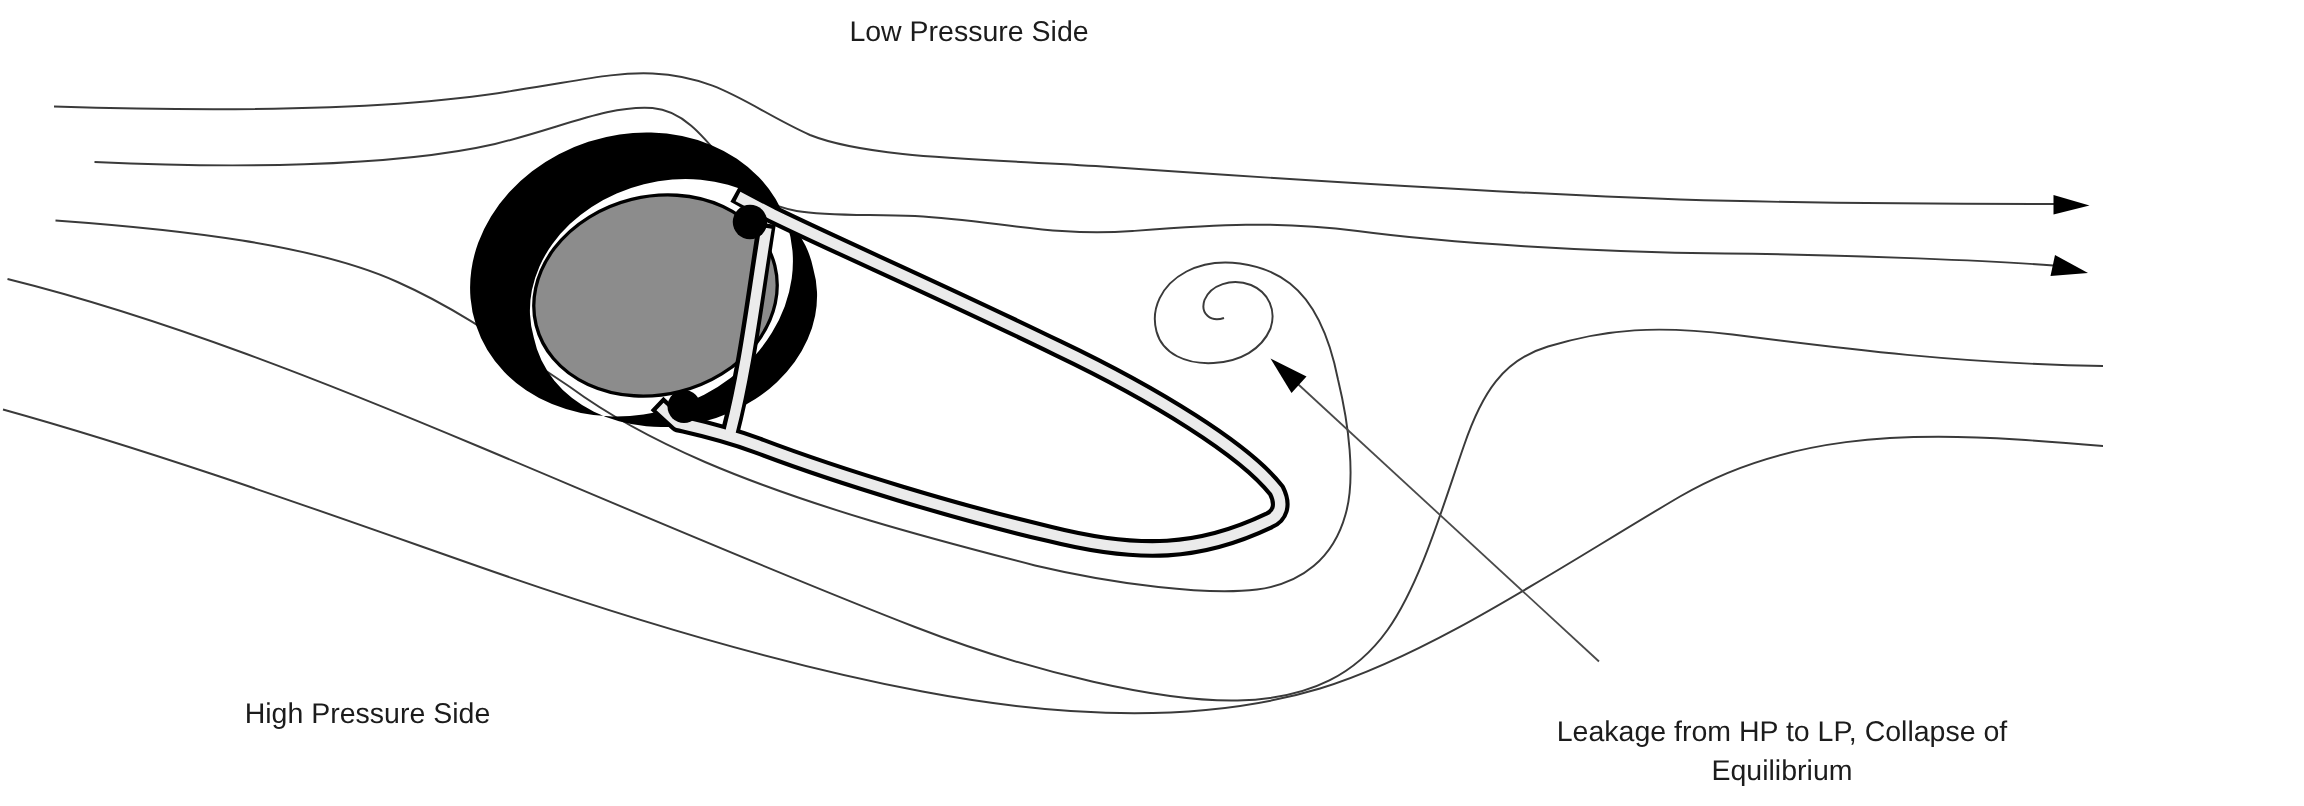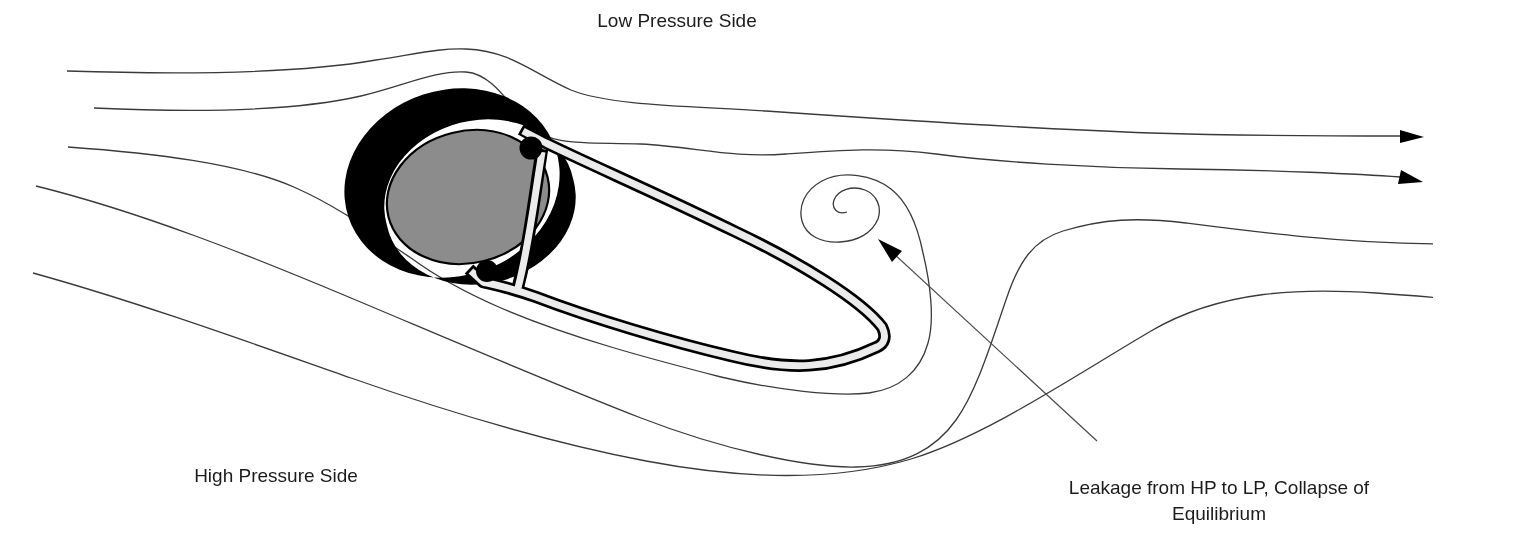--- a/index.html
+++ b/index.html
@@ -1,17 +1,17 @@
 <!DOCTYPE html>
 <html style="--c-bg: #ffffff; --c-stream: #3a3a3a; --c-structure: #000000; --c-shell: #ebebeb; --c-rotor: #8c8c8c; --c-leader: #4a4a4a; --c-text: #1c1c1c;"><head>
 <meta charset="utf-8">
 <style>
   html,body{margin:0;padding:0;background:#fff;}
   .stage{position:relative;width:1402px;height:537px;background:var(--c-bg,#fff);overflow:hidden;
-         font-family:"Liberation Sans", sans-serif;margin-left:31px;}
+         font-family:"Liberation Sans", sans-serif;}
   svg{display:block}
   .streamline{fill:none;stroke:var(--c-stream);stroke-width:1.3px;}
   .arrowhead{fill:var(--c-structure);stroke:none;}
   .shell-black{fill:none;stroke:var(--c-structure);stroke-width:12.5px;stroke-linejoin:round;}
   .shell-gray{fill:none;stroke:var(--c-shell);stroke-width:7px;stroke-linejoin:round;}
   .crescent{fill:var(--c-structure);}
   .rotor{fill:var(--c-rotor);stroke:var(--c-structure);stroke-width:2.2px;}
   .dot{fill:var(--c-structure);}
   .leader{fill:none;stroke:var(--c-leader);stroke-width:1.2px;}
   .lbl{fill:var(--c-text);font-size:19px;font-family:"Liberation Sans",sans-serif;}

